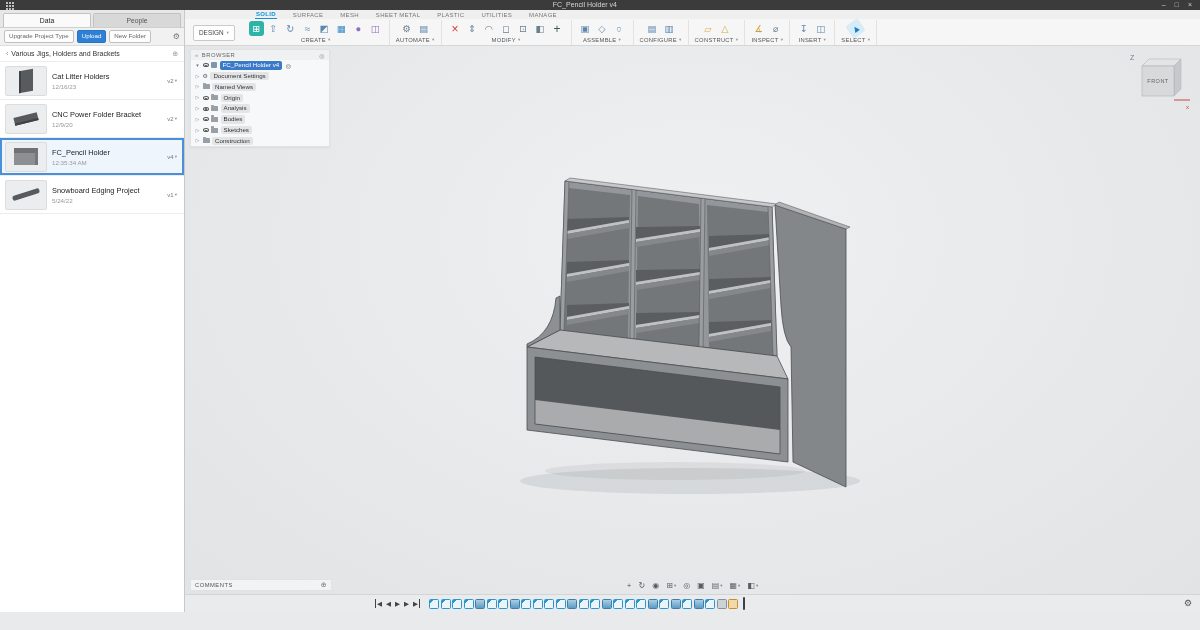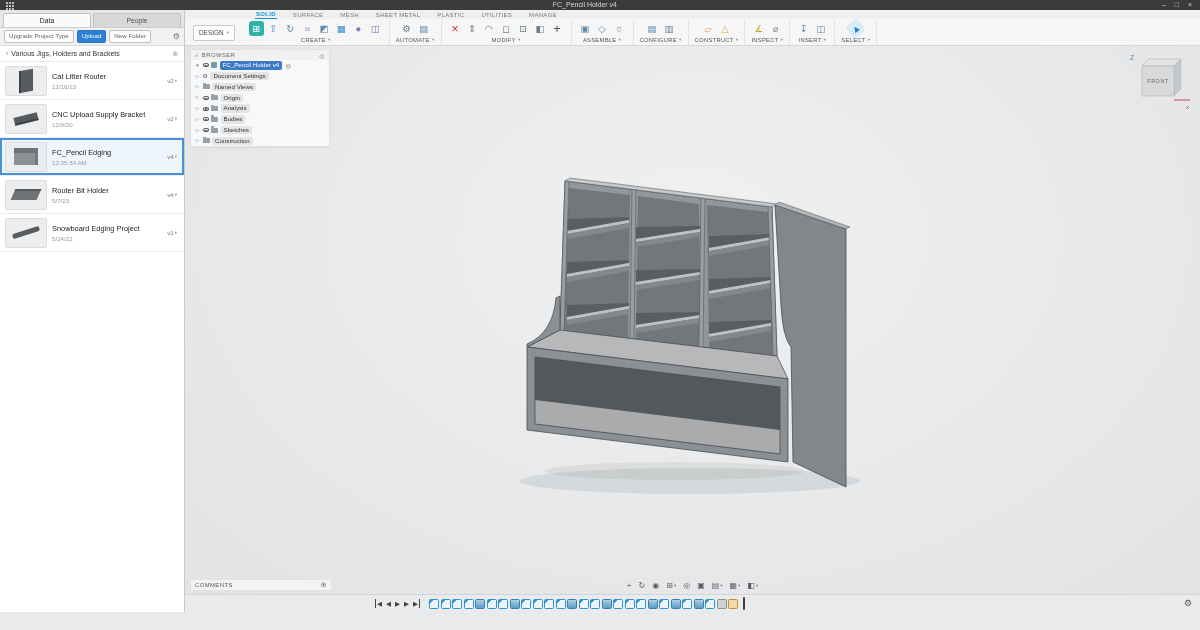--- a/index.html
+++ b/index.html
@@ -151,61 +151,48 @@
         <span class="dp-crumb-back">‹</span>
         <span>Various Jigs, Holders and Brackets</span>
         <span class="dp-crumb-icon">⊕</span>
       </div>
       <div id="dp-items">
           <div class="dp-item">
             <div class="dp-thumb">
               <span class="mini mini-shield"></span>
             </div>
             <div class="dp-meta">
-              <div class="dp-name">Cat Litter Router</div>
+              <div class="dp-name">Cat Litter Holders</div>
               <div class="dp-date">12/16/23</div>
             </div>
             <div class="dp-ver">
               <span>v2</span>
               <span class="caret">▾</span>
             </div>
           </div>
           <div class="dp-item">
             <div class="dp-thumb">
               <span class="mini mini-bracket"></span>
             </div>
             <div class="dp-meta">
-              <div class="dp-name">CNC Upload Supply Bracket</div>
+              <div class="dp-name">CNC Power Folder Bracket</div>
               <div class="dp-date">12/9/20</div>
             </div>
             <div class="dp-ver">
               <span>v2</span>
               <span class="caret">▾</span>
             </div>
           </div>
           <div class="dp-item selected">
             <div class="dp-thumb">
               <span class="mini mini-holder"></span>
             </div>
             <div class="dp-meta">
-              <div class="dp-name">FC_Pencil Edging</div>
+              <div class="dp-name">FC_Pencil Holder</div>
               <div class="dp-date">12:35:34 AM</div>
-            </div>
-            <div class="dp-ver">
-              <span>v4</span>
-              <span class="caret">▾</span>
-            </div>
-          </div>
-          <div class="dp-item">
-            <div class="dp-thumb">
-              <span class="mini mini-router"></span>
-            </div>
-            <div class="dp-meta">
-              <div class="dp-name">Router Bit Holder</div>
-              <div class="dp-date">5/7/23</div>
             </div>
             <div class="dp-ver">
               <span>v4</span>
               <span class="caret">▾</span>
             </div>
           </div>
           <div class="dp-item">
             <div class="dp-thumb">
               <span class="mini mini-snowboard"></span>
             </div>

